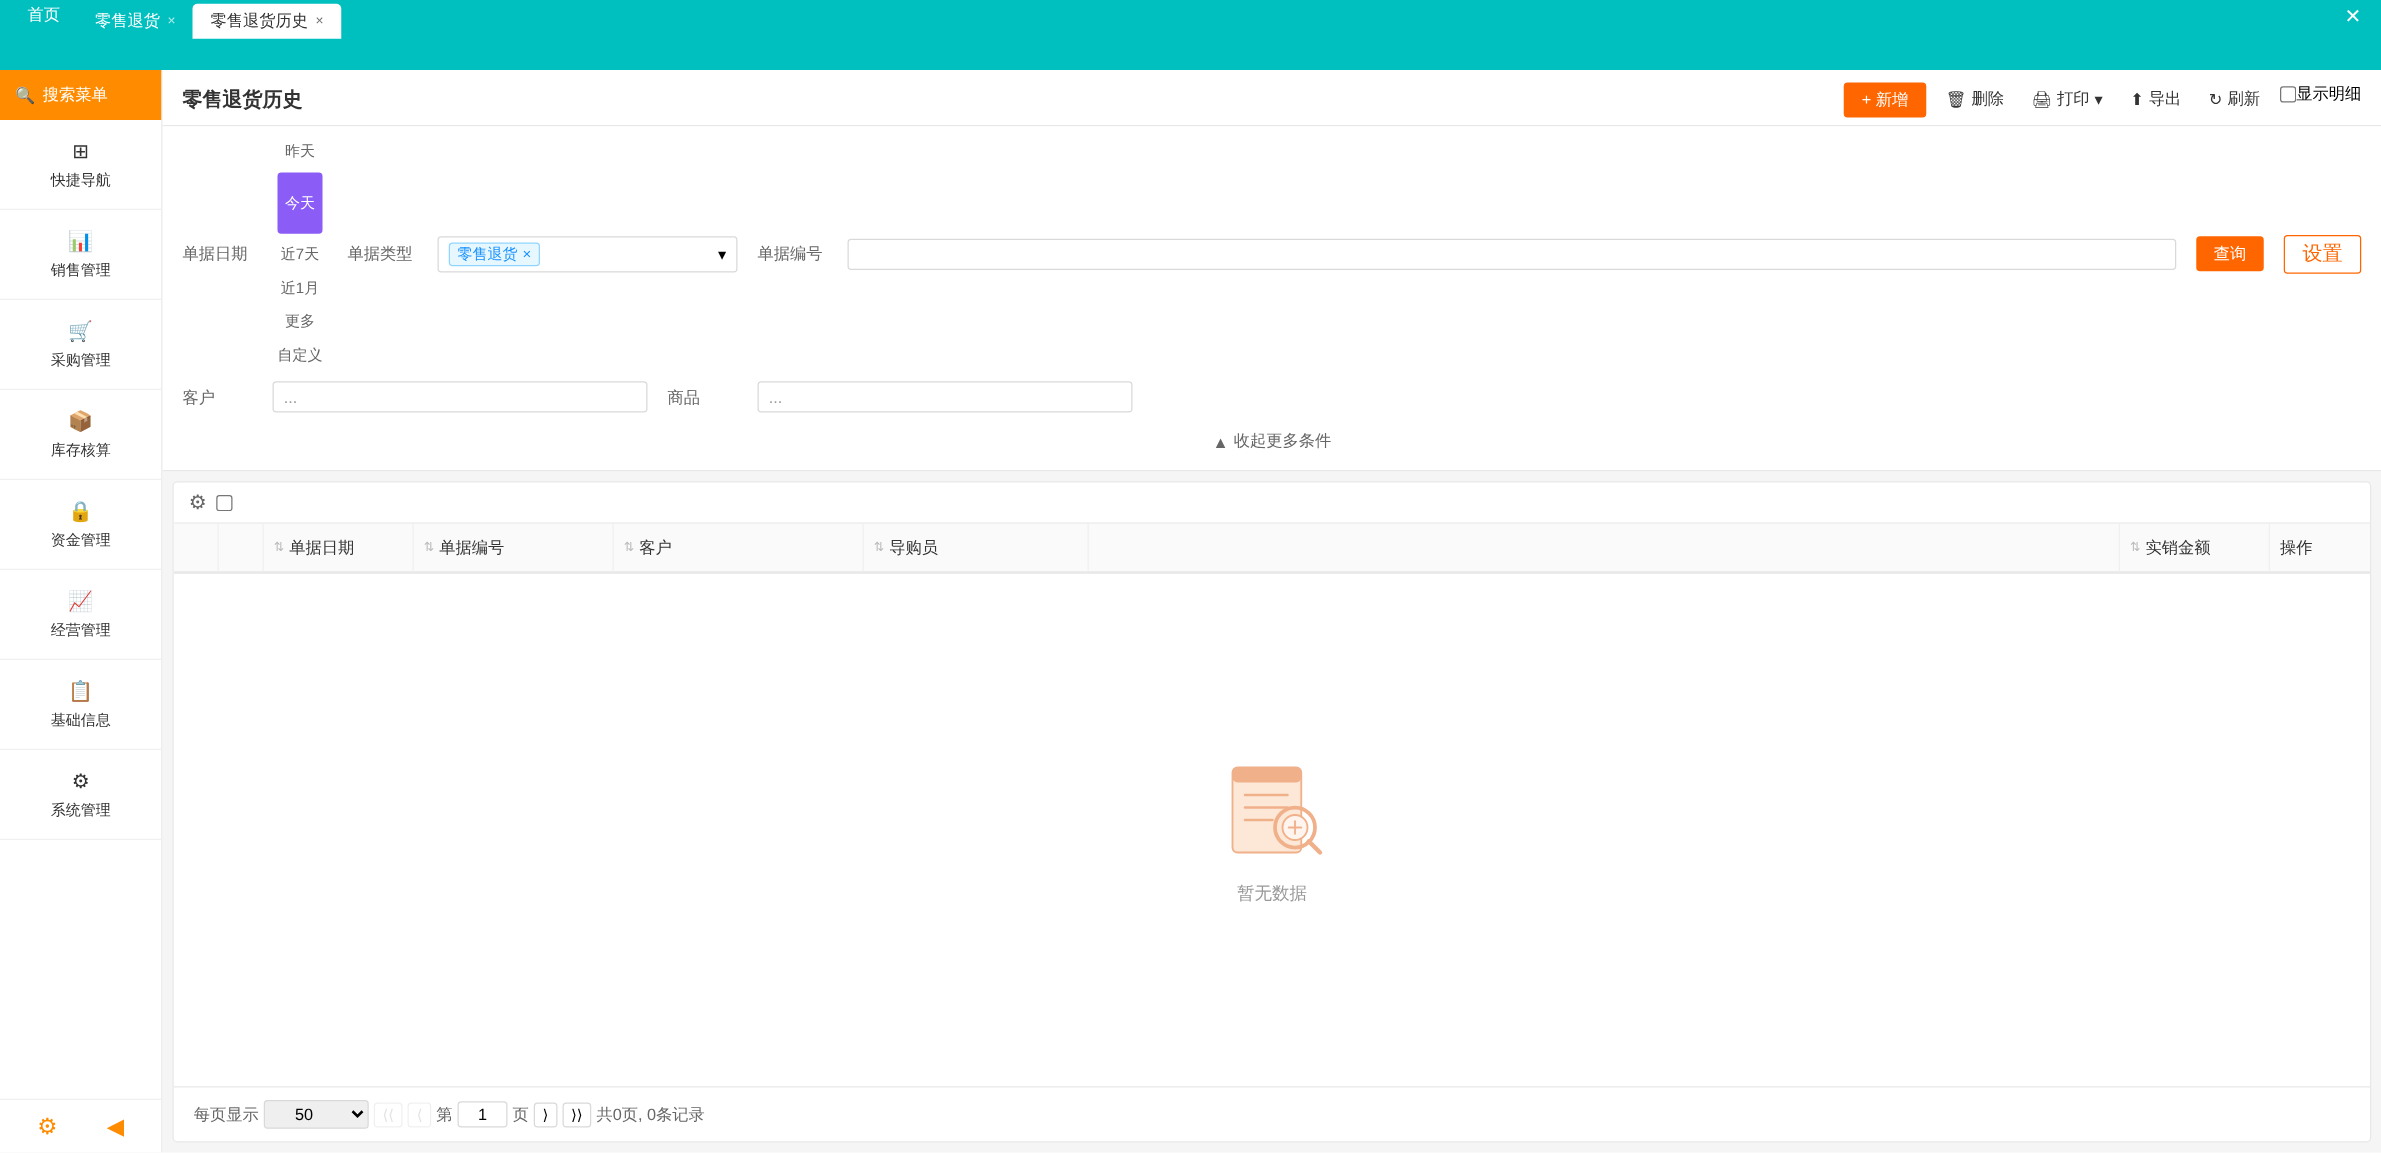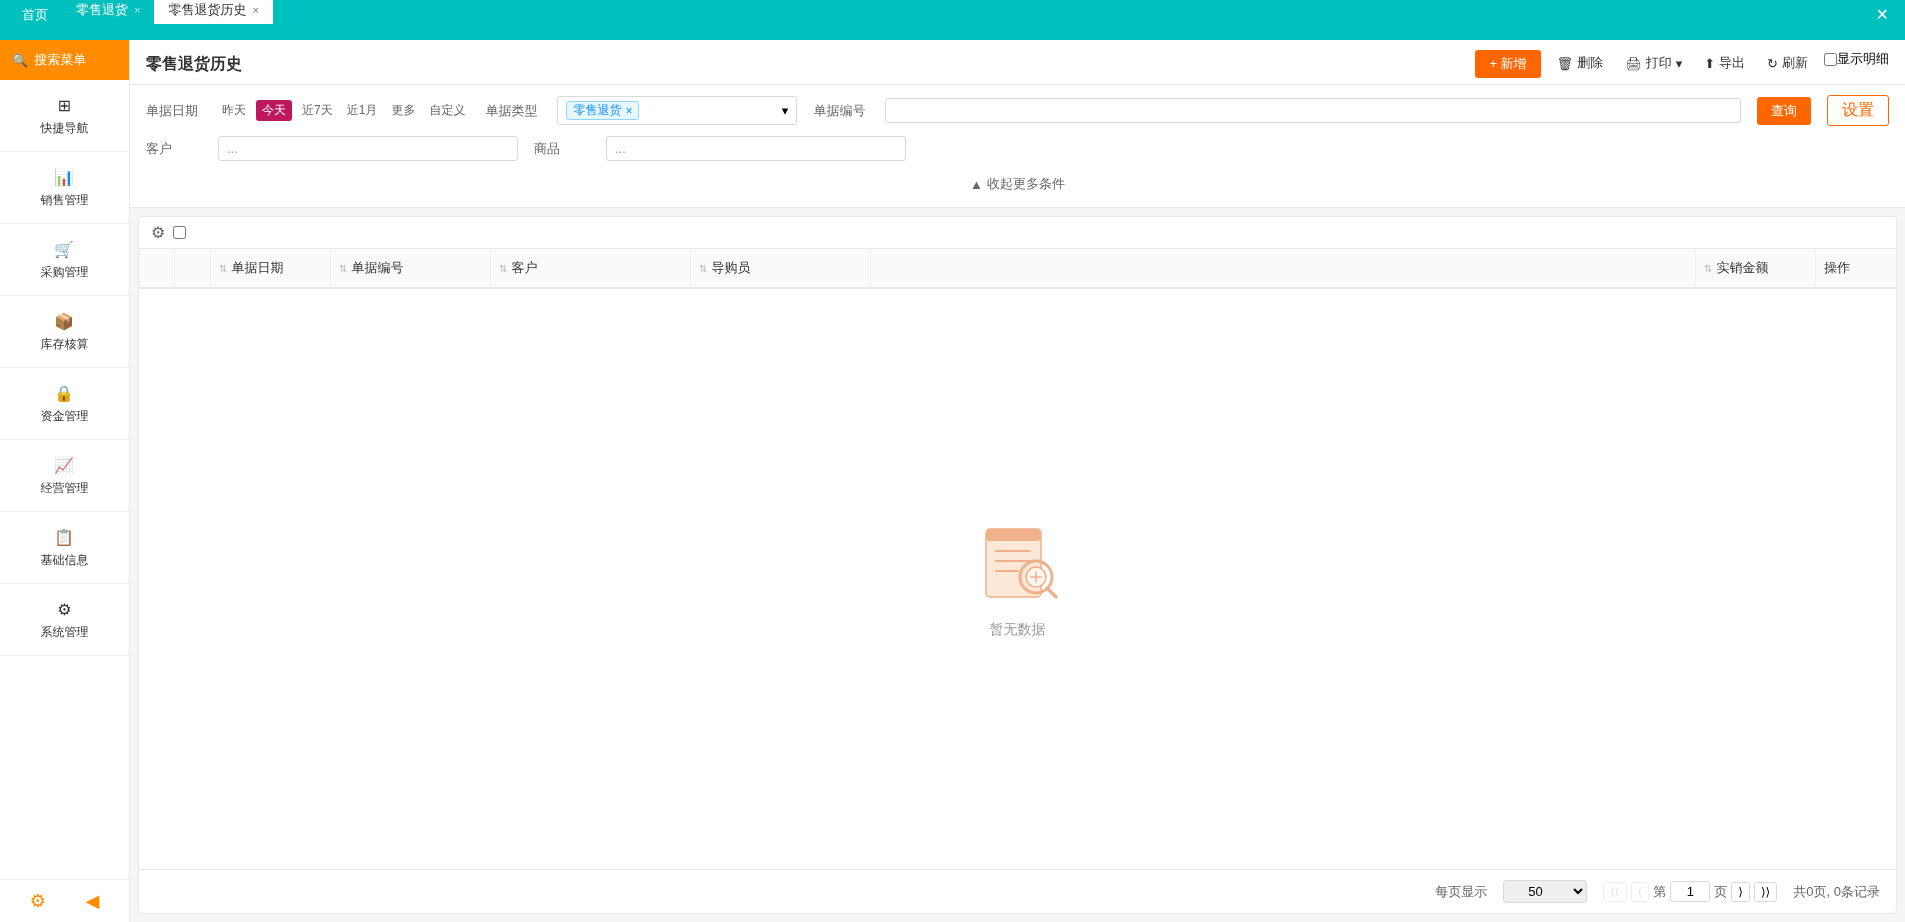--- a/index.html
+++ b/index.html
@@ -1,24 +1,24 @@
 <!DOCTYPE html>
 <html><head>
   <meta charset="utf-8">
   <style>
     * { box-sizing: border-box; margin: 0; padding: 0; font-family: 'Microsoft YaHei', Arial, sans-serif; }
     body { display: flex; flex-direction: column; height: 922px; width: 1905px; overflow: hidden; background: #f5f5f5; }
 
     
     .top-bar {
       display: flex;
-      align-items: flex-end;
+      align-items: flex-start;
       background: #00bfbf;
-      height: 40px;
-      padding: 16px 8px;
+      height: 56px;
+      padding: 3px 8px;
       flex-shrink: 0;
     }
     .top-bar .tab {
       display: flex;
       align-items: center;
       padding: 0 14px;
       height: 28px;
       border-radius: 4px 4px 0 0;
       font-size: 13px;
       color: #fff;
@@ -188,32 +188,33 @@
     .filter-label {
       font-size: 13px;
       color: #666;
       white-space: nowrap;
       min-width: 56px;
     }
     .filter-date-options {
       display: flex;
       align-items: center;
       gap: 6px;
+      flex-direction: column;
     }
     .date-opt {
       font-size: 12px;
       color: #666;
       cursor: pointer;
       padding: 2px 4px;
     }
     .date-opt.active {
-      background: #be185d;
+      background: #8b5cf6;
       color: #fff;
       border-radius: 3px;
-      padding: 2px 6px;
+      padding: 16px 6px;
     }
     .date-range {
       font-size: 12px;
       color: #999;
       margin-top: 2px;
     }
     .filter-select {
       display: flex;
       align-items: center;
       border: 1px solid #d9d9d9;
@@ -311,24 +312,23 @@
     }
     .empty-text {
       font-size: 14px;
       color: #999;
     }
 
     
     .pagination {
       display: flex;
       align-items: center;
-      justify-content: flex-end;
       padding: 10px 16px;
       border-top: 1px solid #e8e8e8;
-      gap: 16px;
+      gap: 4px;
       font-size: 13px;
       color: #666;
     }
     .page-size-select {
       border: 1px solid #d9d9d9;
       border-radius: 3px;
       padding: 2px 20px;
       font-size: 13px;
     }
     .page-nav {

